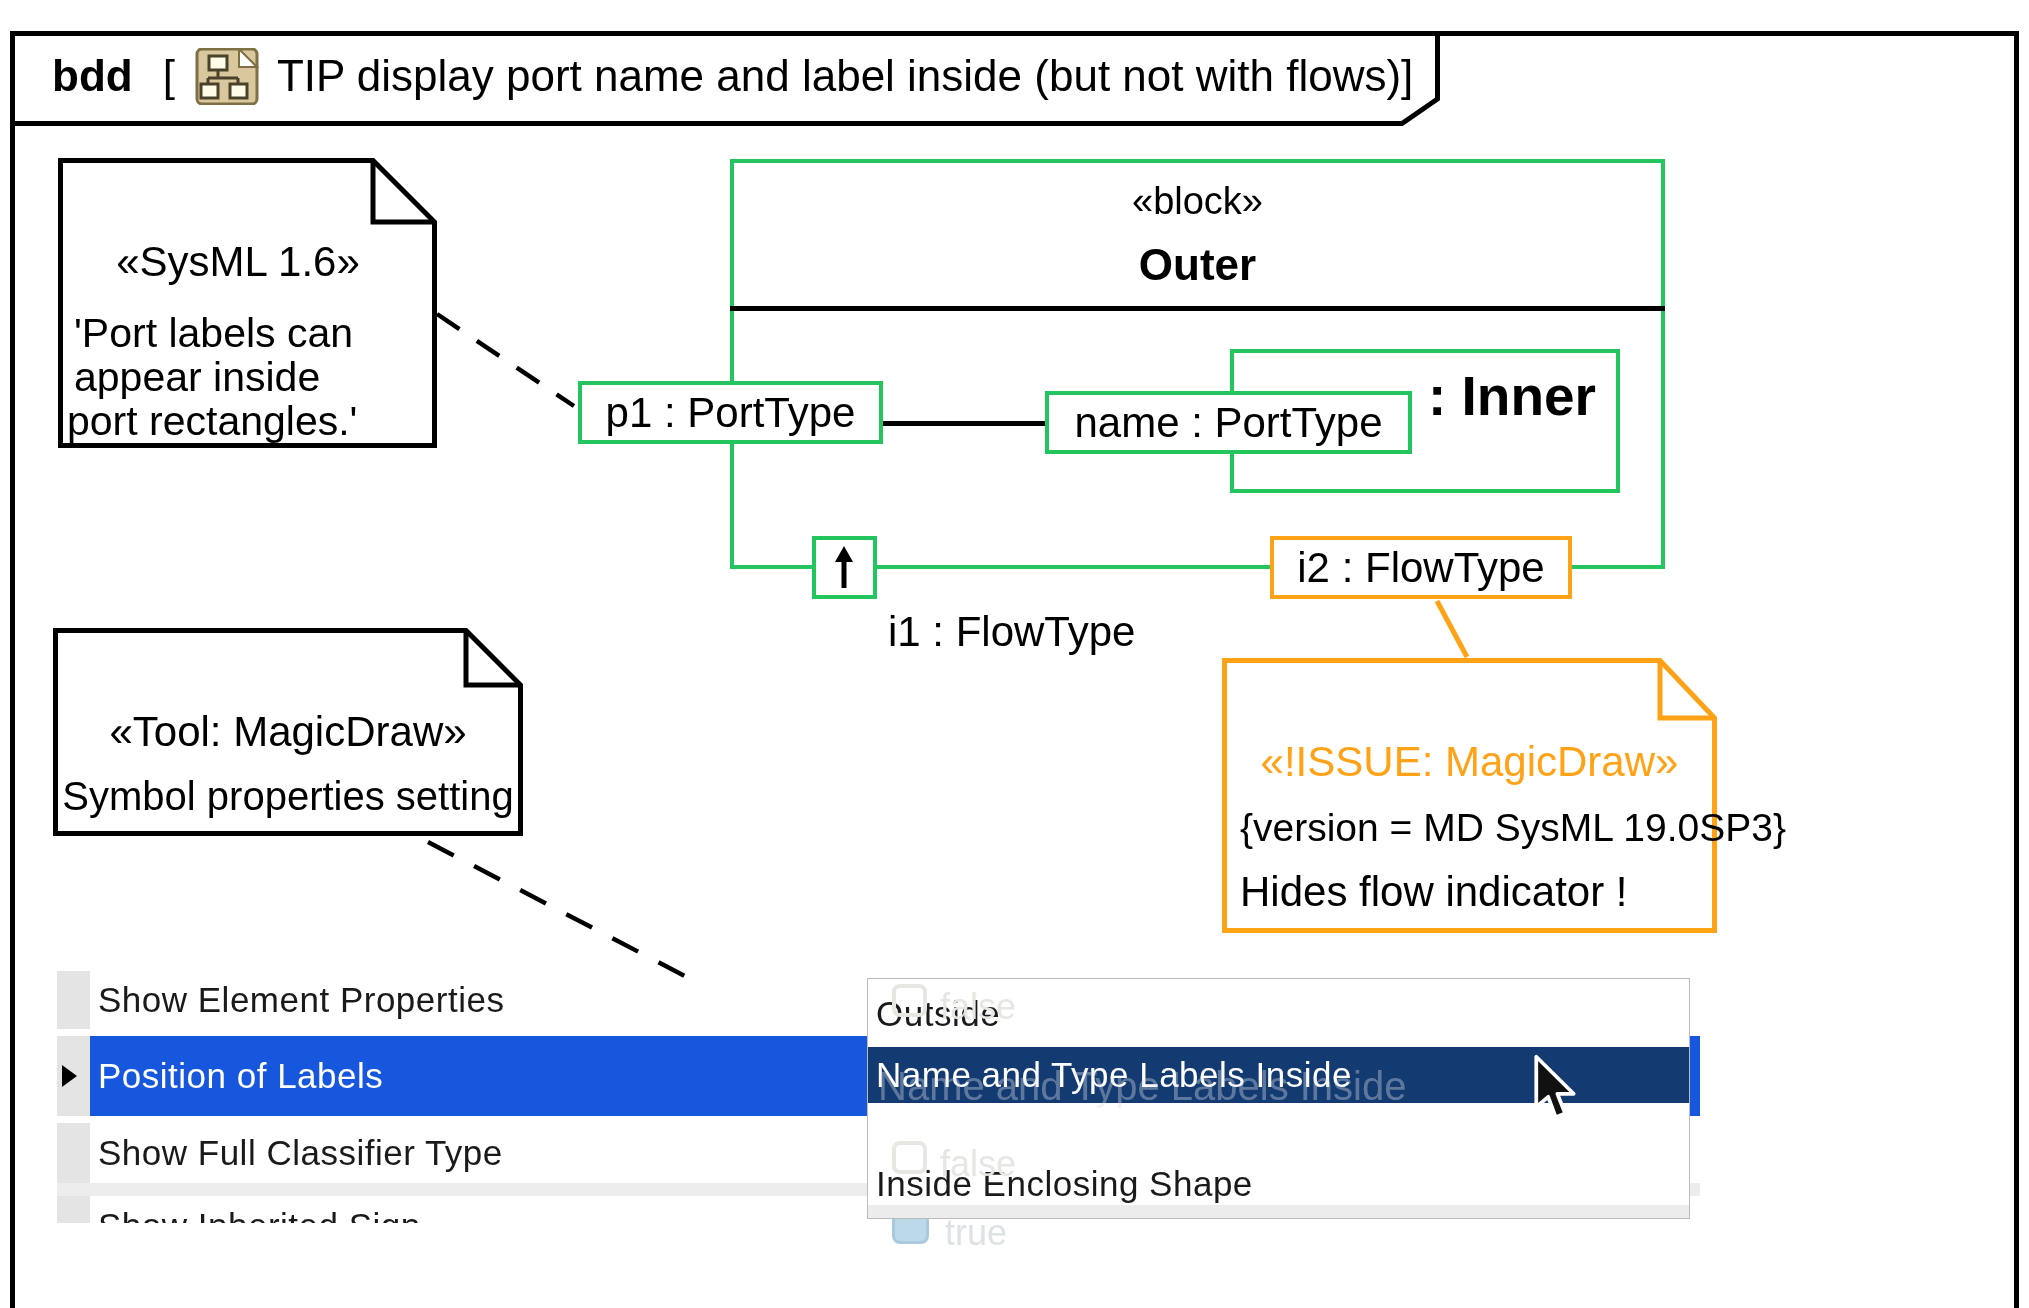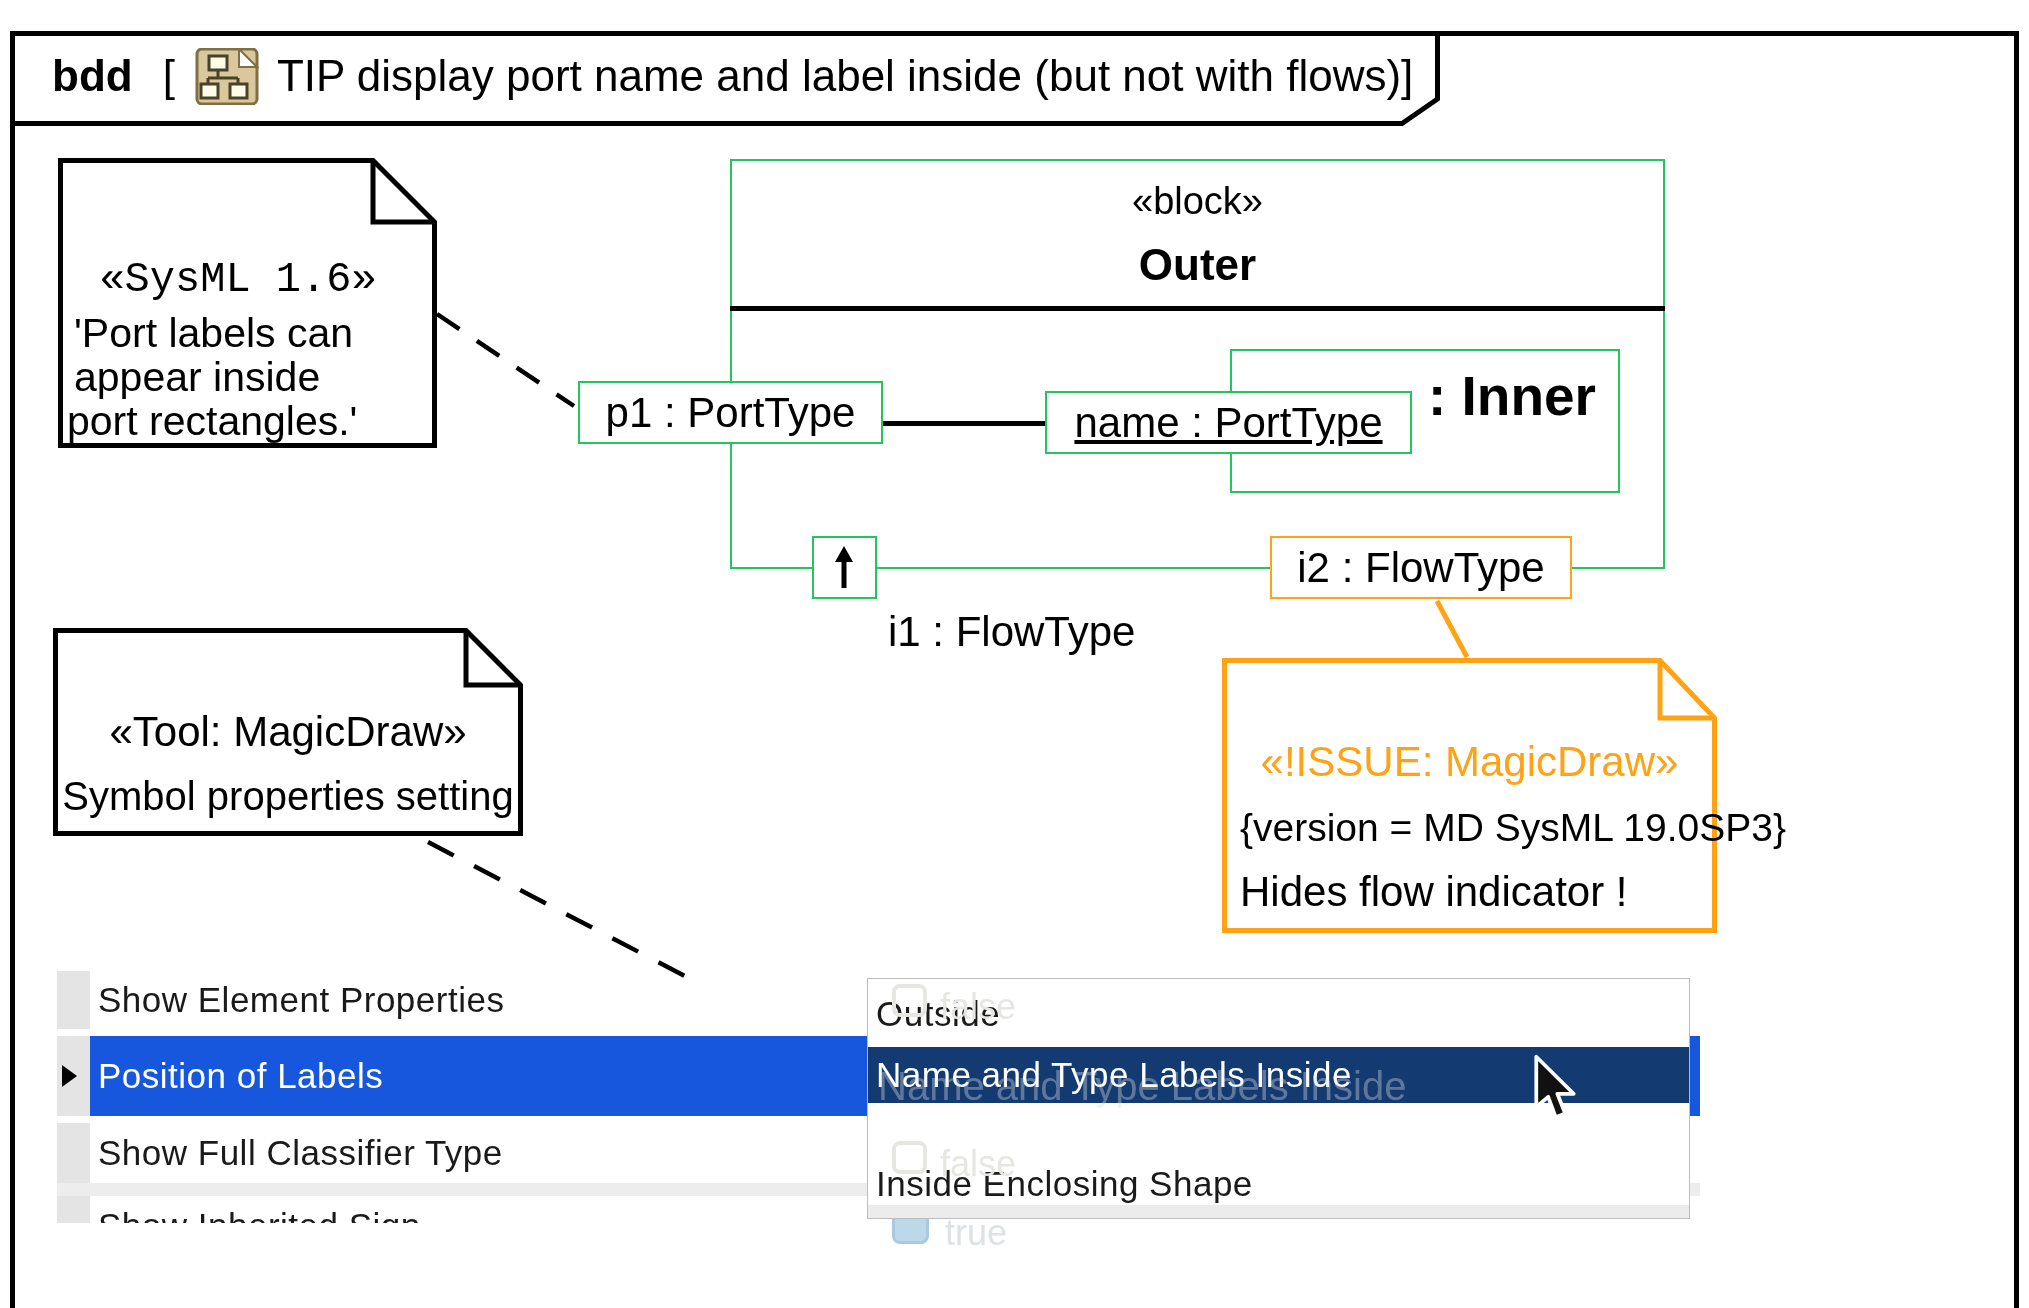--- a/index.html
+++ b/index.html
@@ -10,21 +10,21 @@
   
   .frame-border{left:10px;top:15px;width:2009px;height:1282px;border:5px solid #000;box-sizing:border-box;background:#fff;}
   .tab-svg{left:10px;top:15px;}
   .tab-content{left:52px;top:30px;height:60px;display:flex;align-items:center;font-size:44px;white-space:nowrap;}
   .tab-kw{font-weight:bold;}
   .tab-bracket{margin-left:30px;}
   .tab-icon{margin-left:20px;}
   .tab-title{margin-left:18px;}
 
   
-  .uml-box{box-sizing:border-box;border:2px solid #22c55e;background:#fff;}
+  .uml-box{box-sizing:border-box;border:4px solid #22c55e;background:#fff;}
   .outer-block{left:730px;top:143px;width:935px;height:410px;}
   .outer-sep{left:730px;top:290px;width:935px;height:5px;background:#000;}
   .blk-stereo{left:730px;top:164px;width:935px;text-align:center;font-size:38px;}
   .blk-name{left:730px;top:224px;width:935px;text-align:center;font-size:44px;font-weight:bold;}
   .inner-box{left:1230px;top:333px;width:390px;height:144px;}
   .inner-label{left:1240px;top:348px;width:356px;text-align:right;font-size:55px;font-weight:bold;}
   .port-box{display:flex;align-items:center;justify-content:center;font-size:42px;white-space:nowrap;}
   .p1-box{left:578px;top:365px;width:305px;height:63px;}
   .name-box{left:1045px;top:375px;width:367px;height:63px;}
   .flow-box{left:812px;top:520px;width:65px;height:63px;}
@@ -105,41 +105,41 @@
   <svg class="abs" style="left:878px;top:405px;z-index:4;" width="174" height="6">
     <rect x="0" y="0" width="174" height="5" fill="#000"></rect>
   </svg>
 
   <div class="abs uml-box inner-box" style="z-index:5;"></div>
   <div class="abs inner-label" style="z-index:6;">: Inner</div>
 
   <div class="abs uml-box port-box p1-box" style="z-index:6;">
     <span>p1 : PortType</span>
   </div>
-  <div class="abs uml-box port-box name-box" style="z-index:6;text-decoration:underline;">
+  <div class="abs uml-box port-box name-box" style="z-index:6;">
     <span>name : PortType</span>
   </div>
   <div class="abs uml-box port-box flow-box" style="z-index:6;">
     <span>
       <svg width="55" height="53" viewBox="0 0 55 53">
         <line x1="27" y1="47" x2="27" y2="13" stroke="#000" stroke-width="5"></line>
         <polygon points="18,21 27,5 36,21" fill="#000"></polygon>
       </svg>
     </span>
   </div>
   <div class="abs i1-label">i1 : FlowType</div>
   <div class="abs uml-box port-box i2-box" style="z-index:6;">
     <span>i2 : FlowType</span>
   </div>
 
   <svg class="abs" style="left:58px;top:142px;z-index:5;" width="379" height="290">
     <polygon points="2.5,2.5 315,2.5 376.5,64 376.5,287.5 2.5,287.5" fill="#fff" stroke="#000" stroke-width="5"></polygon>
     <polyline points="315,2.5 315,64 376.5,64" fill="none" stroke="#000" stroke-width="5"></polyline>
   </svg>
-  <div class="note-text center" style="left:58px;top:240px;width:360px;z-index:6;font-family:Liberation Mono, monospace;">«SysML 1.6»</div>
+  <div class="note-text center" style="left:58px;top:222px;width:360px;z-index:6;">«SysML 1.6»</div>
   <div class="note-text" style="left:74px;top:294px;font-size:41px;z-index:6;">'Port labels can</div>
   <div class="note-text" style="left:74px;top:338px;font-size:41px;z-index:6;">appear inside</div>
   <div class="note-text" style="left:67px;top:382px;font-size:41px;z-index:6;">port rectangles.'</div>
 
   <svg class="abs" style="left:53px;top:612px;z-index:5;" width="470" height="208">
     <polygon points="2.5,2.5 413,2.5 467.5,57 467.5,205.5 2.5,205.5" fill="#fff" stroke="#000" stroke-width="5"></polygon>
     <polyline points="413,2.5 413,57 467.5,57" fill="none" stroke="#000" stroke-width="5"></polyline>
   </svg>
   <div class="note-text center" style="left:53px;top:758px;width:470px;font-size:40px;z-index:6;">Symbol properties setting</div>
   <div class="note-text center" style="left:53px;top:692px;width:470px;z-index:6;">«Tool: MagicDraw»</div>

